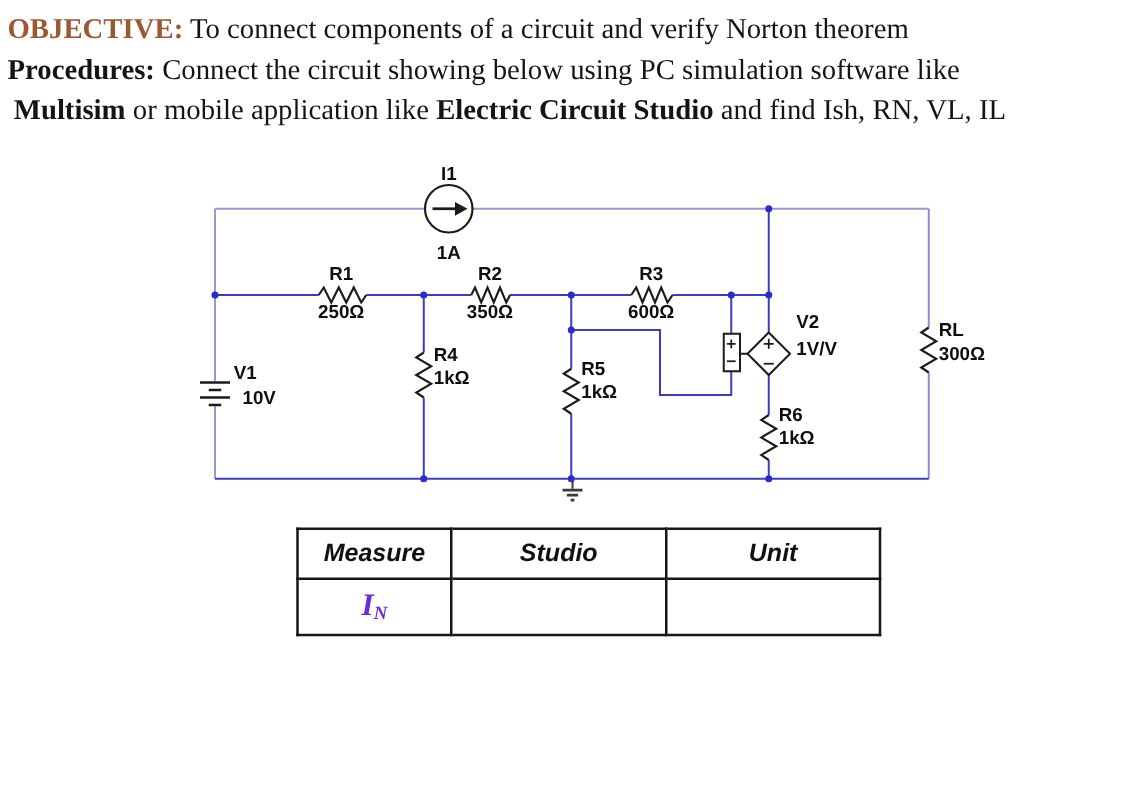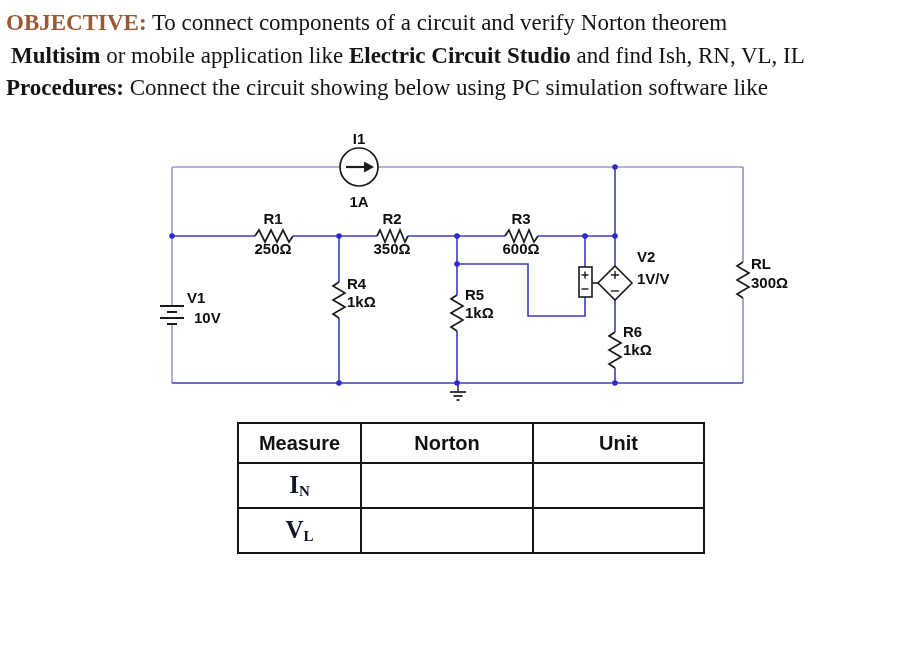--- a/index.html
+++ b/index.html
@@ -9,35 +9,35 @@
   .hdr{position:absolute;left:6px;top:7px;width:890px;font-size:23px;line-height:32.5px;color:#141414;}
   .hdr .line{white-space:pre-wrap;}
   .hdr .line3{padding-left:5px;}
   .objective-label{color:#9c5733;font-weight:bold;}
   .b{font-weight:bold;}
   
   svg.circuit{position:absolute;left:0;top:0;}
   .clabel{font-family:"Liberation Sans", sans-serif;font-size:15px;font-weight:bold;fill:#0e0e0e;}
   
   table.tbl{position:absolute;left:237px;top:422px;border-collapse:collapse;table-layout:fixed;background:#fff;}
-  table.tbl th, table.tbl td{border:2px solid #161616;padding:0;text-align:center;vertical-align:middle;}
+  table.tbl th, table.tbl td{border:2px solid #161616;padding:0;text-align:center;vertical-align:middle;font-style:italic;}
   table.tbl th{font-family:"Liberation Sans", sans-serif;font-size:20px;font-weight:700;height:38px;color:#111;}
-  td.mcell{font-family:"Liberation Serif", serif;font-weight:bold;font-size:25px;height:43px;color:#0f172a;border-radius:16px;}
+  td.mcell{font-family:"Liberation Serif", serif;font-weight:bold;font-size:25px;height:43px;color:#6d28d9;border-radius:16px;}
   td.mcell .sub{font-size:15px;vertical-align:-3px;letter-spacing:0;}
   td.vcell{height:43px;}
 </style>
 </head>
 <body>
 
 <div class="page">
 
   <div class="hdr">
     <div class="line"><span class="objective-label">OBJECTIVE:</span><span> To connect components of a circuit and verify Norton theorem</span></div>
+    <div class="line"><span class="b">Procedures:</span><span> Connect the circuit showing below using PC simulation software like</span></div>
     <div class="line line3"><span class="b">Multisim</span><span> or mobile application like </span><span class="b">Electric Circuit Studio</span><span> and find Ish, RN, VL, IL</span></div>
-    <div class="line"><span class="b">Procedures:</span><span> Connect the circuit showing below using PC simulation software like</span></div>
   </div>
 
   <svg class="circuit" width="901" height="649" viewBox="0 0 901 649">
 
     <g fill="none" stroke-width="1.6">
       <path stroke="#9898d0" d="M172,167 H743"></path>
       <path stroke="#9898d0" d="M172,167 V305 M172,325 V383"></path>
       <path stroke="#8c8ccc" d="M743,167 V262 M743,298 V383"></path>
       <path stroke="#3c3cc2" d="M172,383 H743"></path>
       <path stroke="#3c3cc2" d="M172,236 H255 M293,236 H377 M408,236 H505 M538,236 H615"></path>
@@ -133,29 +133,24 @@
 
   <table class="tbl">
     <colgroup>
         <col style="width:123px">
         <col style="width:172px">
         <col style="width:171px">
       </colgroup>
     <tbody>
       <tr>
         <th>Measure</th>
-        <th>Norton</th>
+        <th>Studio</th>
         <th>Unit</th>
       </tr>
       <tr>
         <td class="mcell"><span>I</span><span class="sub">N</span></td>
-        <td class="vcell"></td>
-        <td class="vcell"></td>
-      </tr>
-      <tr>
-        <td class="mcell"><span>V</span><span class="sub">L</span></td>
         <td class="vcell"></td>
         <td class="vcell"></td>
       </tr>
     </tbody>
   </table>
 
 </div>
 
 </body></html>

